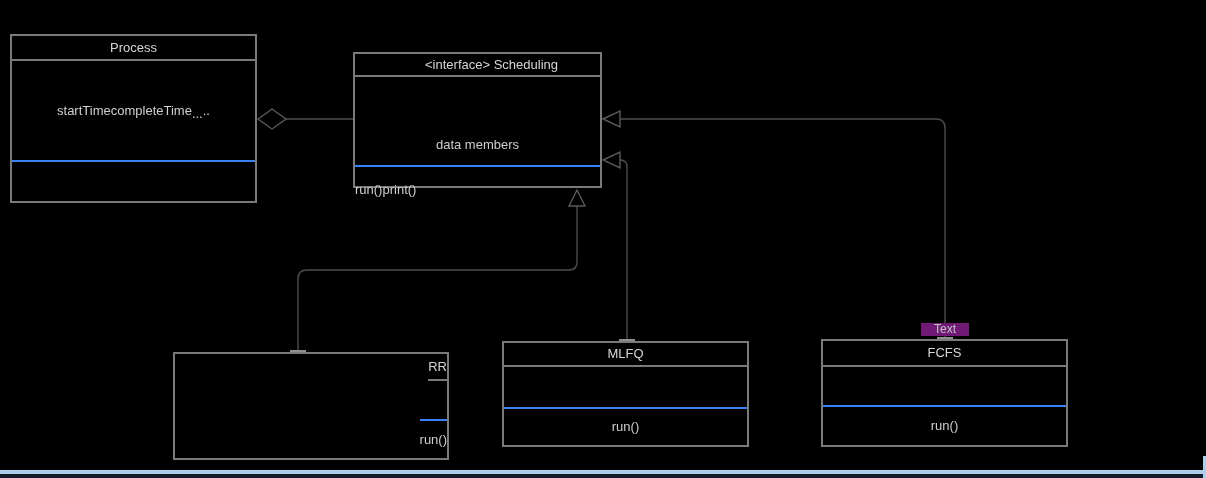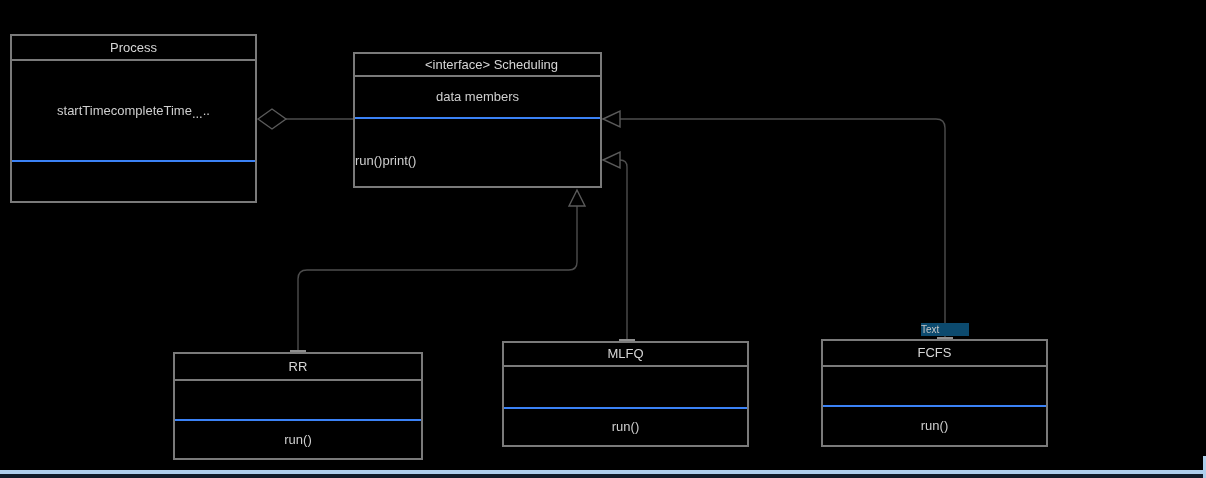--- a/index.html
+++ b/index.html
@@ -58,45 +58,46 @@
   .uml-box .line { white-space: pre; }
 
   
   .box-process    { left: 10px;  top: 34px;  width: 247px; height: 169px; }
   .box-process    .title { height: 23px; }
   .box-process    .sec-empty { height: 39px; }
   .box-process    .line.gap { margin-top: 6px; }
 
   .box-scheduling { left: 353px; top: 52px;  width: 249px; height: 136px; }
   .box-scheduling .title { height: 21px; padding-left: 28px; }
-  .box-scheduling .sec-fields { height: 40px; }
+  .box-scheduling .sec-fields { height: 40px; margin-top: 48px; }
   .box-scheduling .sec-methods { justify-content: flex-start; padding-top: 16px; }
 
-  .box-rr         { left: 173px; top: 352px; width: 250px; height: 108px; }
+  .box-rr         { left: 173px; top: 352px; width: 276px; height: 108px; align-items: flex-end; }
   .box-rr         .title { height: 25px; }
   .box-rr         .sec-empty { height: 38px; }
 
   .box-mlfq       { left: 502px; top: 341px; width: 247px; height: 106px; }
   .box-mlfq       .title { height: 22px; }
   .box-mlfq       .sec-empty { height: 40px; }
 
-  .box-fcfs       { left: 821px; top: 339px; width: 227px; height: 108px; }
+  .box-fcfs       { left: 821px; top: 339px; width: 247px; height: 108px; }
   .box-fcfs       .title { height: 24px; }
   .box-fcfs       .sec-empty { height: 38px; }
 
   .connector-label {
     position: absolute;
     left: 921px;
     top: 323px;
     width: 48px;
     height: 13px;
-    background: #0c4a6e;
+    background: #701a75;
     z-index: 3;
-    font-size: 10px;
+    font-size: 12px;
     line-height: 13px;
+    text-align: center;
     color: #c4c4c4;
   }
   .win-border-light {
     position: absolute;
     left: 0; right: 0;
     top: 470px;
     height: 4px;
     background: #aecfec;
     z-index: 4;
   }

